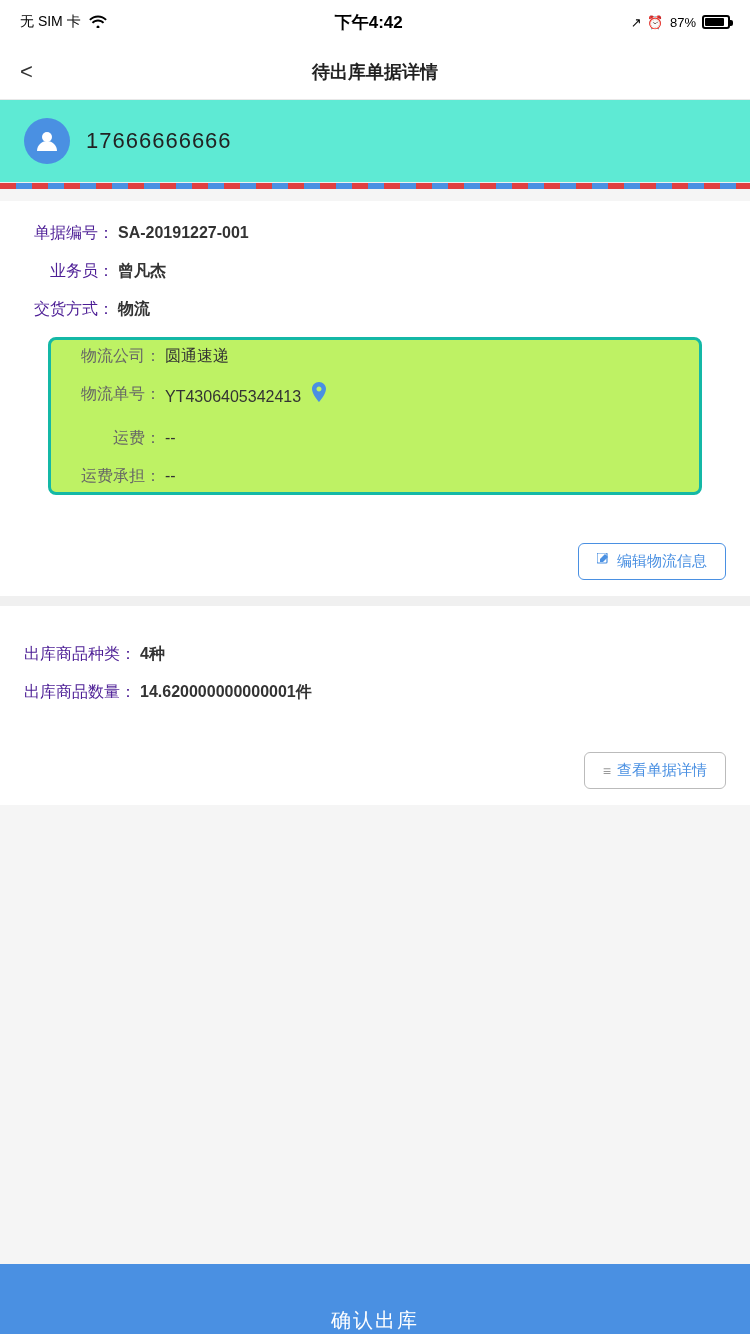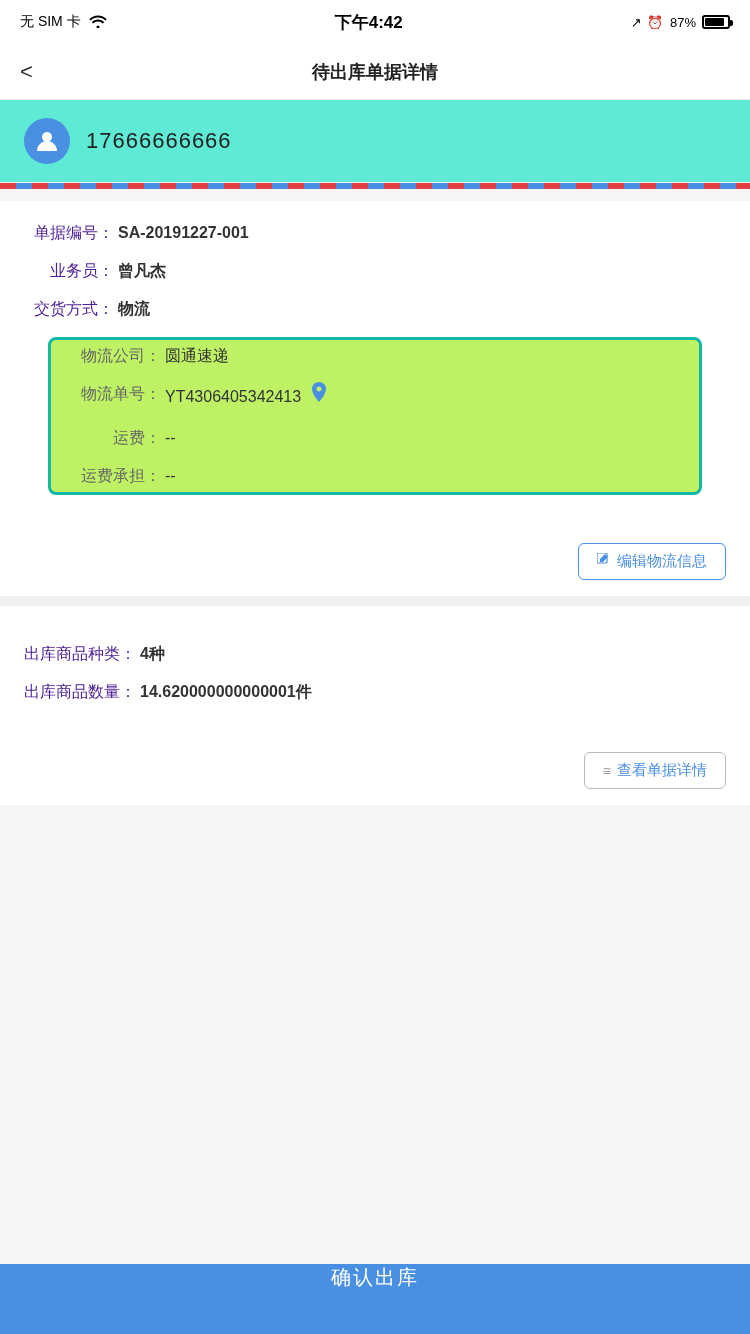--- a/index.html
+++ b/index.html
@@ -243,21 +243,21 @@
 
     
     .confirm-btn-bar {
       position: fixed;
       bottom: 0;
       left: 0;
       width: 750px;
       background: #4a90e2;
       height: 70px;
       display: flex;
-      align-items: flex-start;
+      align-items: flex-end;
       justify-content: center;
       cursor: pointer;
     }
     .confirm-btn-text {
       color: #fff;
       font-size: 20px;
       font-weight: 500;
       letter-spacing: 2px;
     }
   </style>

